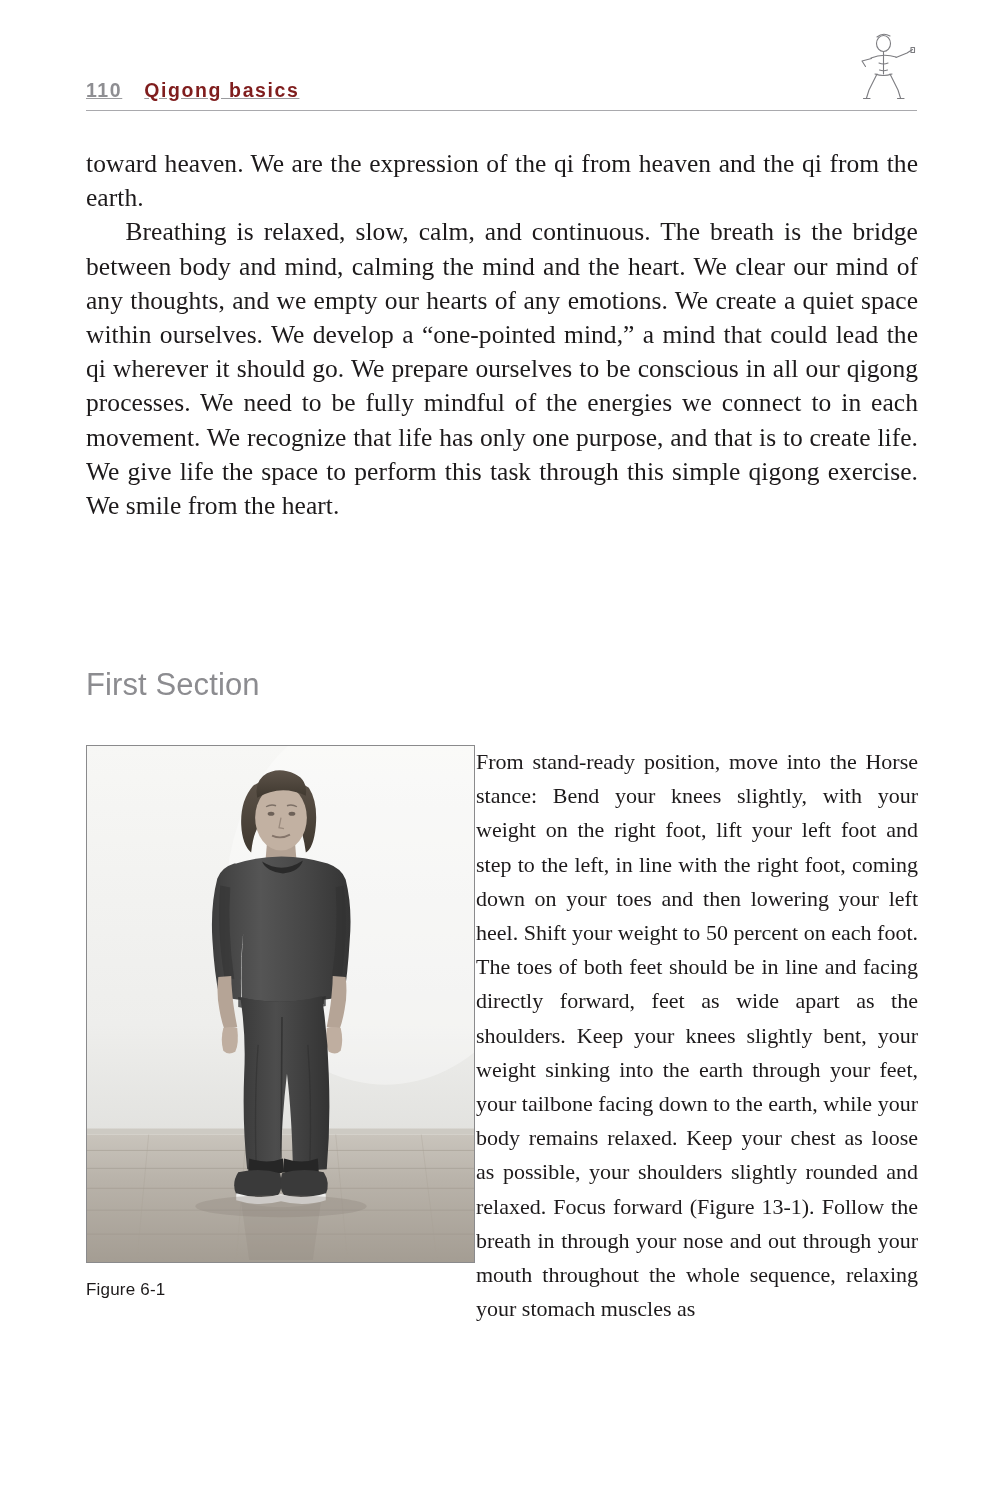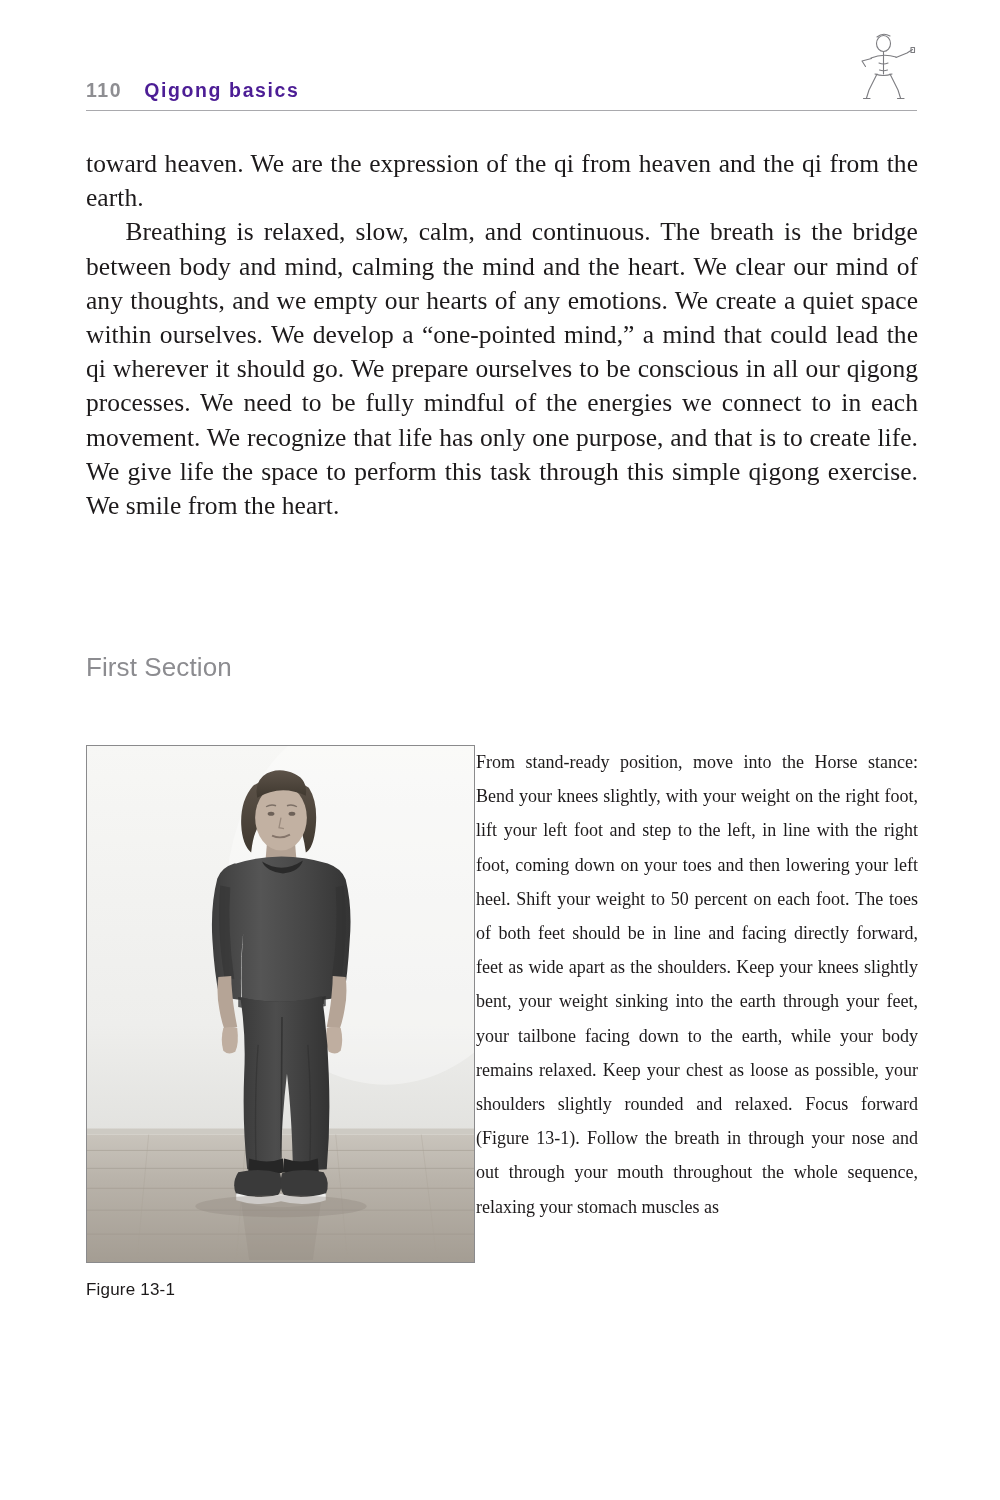--- a/index.html
+++ b/index.html
@@ -32,29 +32,30 @@
     width: 832px;
     height: 34px;
   }
   .rh-row {
     display: flex;
     align-items: flex-start;
     font-family: "Liberation Sans", "DejaVu Sans", sans-serif;
     font-size: 19.5px;
     letter-spacing: 1.6px;
     color: #9b9b9e;
+    text-decoration: underline;
   }
   .rh-folio {
     font-weight: 700;
     color: #8e8e92;
     margin-right: 22px;
   }
   .rh-title {
     font-weight: 700;
-    color: #4c1d95;
+    color: #7f1d1d;
   }
   .rh-rule {
     position: absolute;
     left: 86px;
     top: 110px;
     width: 831px;
     height: 1px;
     background: #a9a9ad;
   }
 
@@ -94,24 +95,24 @@
     margin: 0;
     font-family: "Liberation Sans", "DejaVu Sans", sans-serif;
     font-size: 36px;
     font-weight: 700;
     letter-spacing: 0.2px;
     color: #0f0f10;
   }
   h2.subsection-title {
     position: absolute;
     left: 86px;
-    top: 652px;
+    top: 667px;
     margin: 0;
     font-family: "Liberation Sans", "DejaVu Sans", sans-serif;
-    font-size: 26px;
+    font-size: 31px;
     font-weight: 500;
     letter-spacing: 0.1px;
     color: #8c8c90;
   }
   h3.move-title {
     position: absolute;
     left: 86px;
     top: 707px;
     margin: 0;
     font-family: "Liberation Serif", "DejaVu Serif", serif;
@@ -144,21 +145,21 @@
   .photo-frame svg { display: block; width: 100%; height: 100%; }
   .figure-caption {
     margin-top: 17px;
     font-family: "Liberation Sans", "DejaVu Sans", sans-serif;
     font-size: 17px;
     letter-spacing: 0.2px;
     color: #1d1a1b;
   }
   p.wrapped {
     margin: 0;
-    font-size: 18px;
+    font-size: 22px;
     line-height: 34.2px;
     text-align: justify;
     text-justify: inter-word;
     color: #1d1a1b;
   }
 </style>
 </head>
 <body>
 
 <div class="page">
@@ -308,19 +309,19 @@
             <path d="M152 428 q22 -5 42 1 q4 14 -2 22 q-22 6 -42 -1 q-5 -11 2 -22 z" fill="#3a3a3a"></path>
             <path d="M150 449 q24 7 45 1 l0 7 q-23 6 -45 -1 z" fill="#efefee"></path>
             <path d="M238 428 q-22 -5 -42 1 q-4 14 2 22 q22 6 42 -1 q5 -11 -2 -22 z" fill="#3a3a3a"></path>
             <path d="M240 449 q-24 7 -45 1 l0 7 q23 6 45 -1 z" fill="#efefee"></path>
 
             <ellipse cx="195" cy="462" rx="86" ry="11" fill="#8f887e" opacity="0.35"></ellipse>
             <path d="M155 458 q40 10 80 0 l-8 58 l-64 0 z" fill="#8d867c" opacity="0.22"></path>
           </g>
         </svg>
       </div>
-      <figcaption class="figure-caption">Figure 13-1</figcaption>
+      <figcaption class="figure-caption">Figure 6-1</figcaption>
     </figure>
 
     <p class="wrapped">From stand-ready position, move into the Horse stance: Bend your knees slightly, with your weight on the right foot, lift your left foot and step to the left, in line with the right foot, coming down on your toes and then lowering your left heel. Shift your weight to 50 percent on each foot. The toes of both feet should be in line and facing directly forward, feet as wide apart as the shoulders. Keep your knees slightly bent, your weight sinking into the earth through your feet, your tailbone facing down to the earth, while your body remains relaxed. Keep your chest as loose as possible, your shoulders slightly rounded and relaxed. Focus forward (Figure 13-1). Follow the breath in through your nose and out through your mouth throughout the whole sequence, relaxing your stomach muscles as</p>
   </div>
 
 </div>
 
 </body></html>

